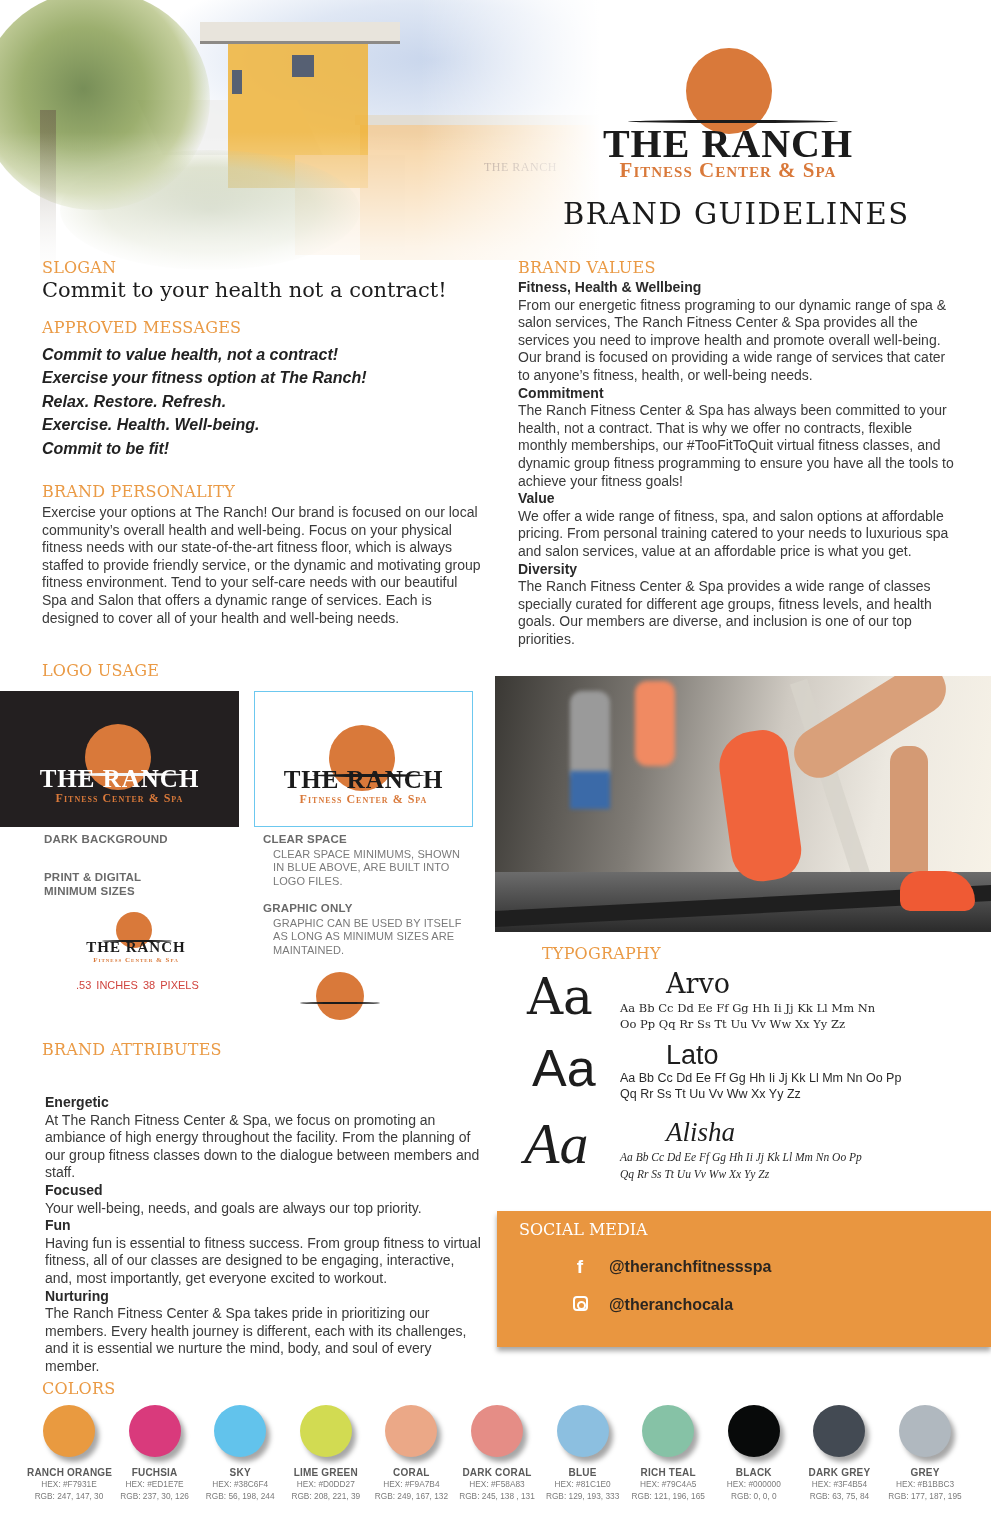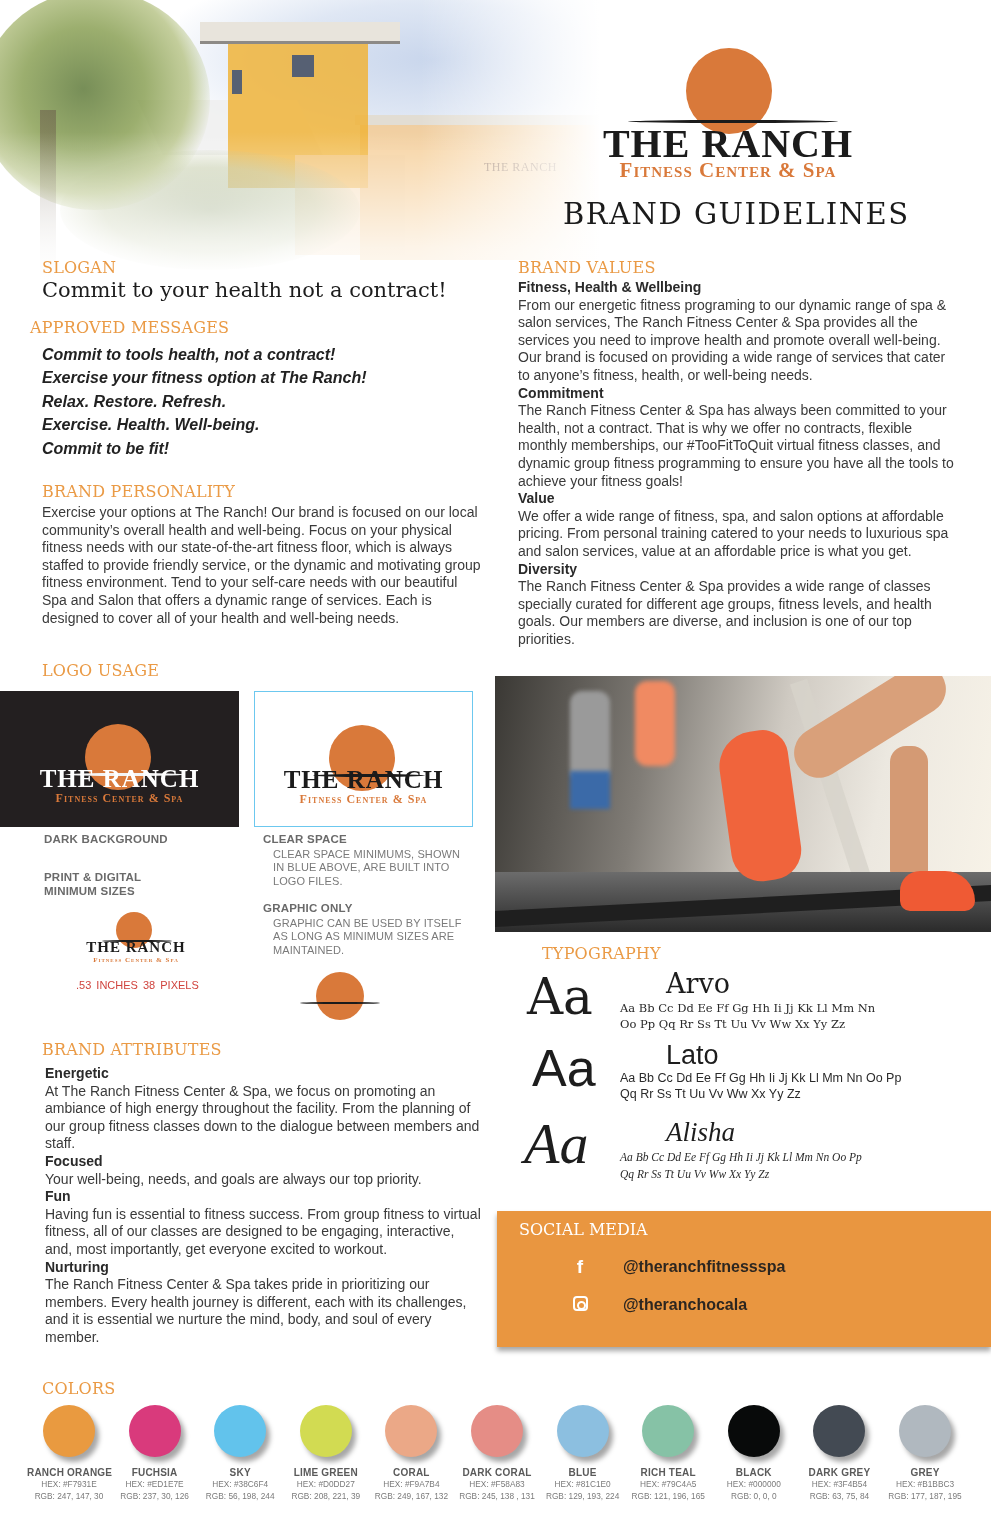--- a/index.html
+++ b/index.html
@@ -93,21 +93,21 @@
   .photo .rail { position: absolute; left: 330px; top: 0; width: 18px; height: 230px; background: #d7d3cb; transform: rotate(-18deg); opacity: .8; }
   .typo-big { position: absolute; color: #1d1d1d; }
   .typo-name { position: absolute; color: #1d1d1d; margin-left: 46px; }
   .typo-sample { position: absolute; color: #2a2a2a; font-size: 12.5px; line-height: 16.3px; white-space: nowrap; }
 
   
   .social { position: absolute; left: 497px; top: 1211px; width: 494px; height: 136px; background: #e99640; box-shadow: 0 4px 5px rgba(0,0,0,.35); }
   .social .title { position: absolute; left: 22px; top: 9px; font-family: "DejaVu Serif", serif; font-size: 16px; color: #fff; }
   .social .row { position: absolute; left: 72px; display: flex; align-items: center; }
   .social .ico { width: 22px; color: #fff; font-weight: bold; font-size: 19px; text-align: center; }
-  .social .handle { margin-left: 32px; font-size: 16px; font-weight: bold; color: #2c2620; }
+  .social .handle { margin-left: 18px; font-size: 16px; font-weight: bold; color: #2c2620; }
   .ig { display: inline-block; width: 15px; height: 15px; border: 2.5px solid #fff; border-radius: 4px; position: relative; }
   .ig::after { content: ""; position: absolute; left: 2.5px; top: 2.5px; width: 5px; height: 5px; border: 2px solid #fff; border-radius: 50%; }
 
   
   .swatches { position: absolute; left: 28px; top: 1405px; width: 960px; height: 120px; }
   .swatch { position: absolute; top: 0; width: 84px; text-align: center; }
   .swatch .dot { width: 52px; height: 52px; border-radius: 50%; margin: 0 auto; box-shadow: 4px 5px 5px rgba(0,0,0,.35); }
   .swatch .nm { margin-top: 10px; font-size: 10px; font-weight: bold; color: #5a5a5a; white-space: nowrap; letter-spacing: .2px; }
   .swatch .hx, .swatch .rg { font-size: 8.3px; color: #7a7a7a; white-space: nowrap; line-height: 12px; }
 </style>
@@ -135,23 +135,23 @@
   <div class="sun"></div>
   <div class="ridge"></div>
   <div class="name">THE RANCH</div>
   <div class="sub">Fitness Center &amp; Spa</div>
 </div>
 <div class="page-title">BRAND GUIDELINES</div>
 
 <div class="h" style="left:42px;top:258px;">SLOGAN</div>
 <div class="slogan">Commit to your health not a contract!</div>
 
-<div class="h" style="left:30px;top:318px;">APPROVED MESSAGES</div>
+<div class="h" style="left:42px;top:318px;">APPROVED MESSAGES</div>
 <div class="messages">
-  <div>Commit to tools health, not a contract!</div>
+  <div>Commit to value health, not a contract!</div>
   <div>Exercise your fitness option at The Ranch!</div>
   <div>Relax. Restore. Refresh.</div>
   <div>Exercise. Health. Well-being.</div>
   <div>Commit to be fit!</div>
 </div>
 
 <div class="h" style="left:42px;top:482px;">BRAND PERSONALITY</div>
 <div class="body-text" style="left:42px;top:504px;width:440px;">Exercise your options at The Ranch! Our brand is focused on our local community’s overall health and well-being. Focus on your physical fitness needs with our state-of-the-art fitness floor, which is always staffed to provide friendly service, or the dynamic and motivating group fitness environment. Tend to your self-care needs with our beautiful Spa and Salon that offers a dynamic range of services. Each is designed to cover all of your health and well-being needs.</div>
 
 <div class="h" style="left:42px;top:661px;">LOGO USAGE</div>
@@ -188,21 +188,21 @@
 <div class="cap-desc" style="left:273px;top:848px;width:190px;">CLEAR SPACE MINIMUMS, SHOWN IN BLUE ABOVE, ARE BUILT INTO LOGO FILES.</div>
 <div class="cap" style="left:263px;top:901px;">GRAPHIC ONLY</div>
 <div class="cap-desc" style="left:273px;top:917px;width:190px;">GRAPHIC CAN BE USED BY ITSELF AS LONG AS MINIMUM SIZES ARE MAINTAINED.</div>
 
 <div class="graphic-only">
   <div class="sun"></div>
   <div class="ridge"></div>
 </div>
 
 <div class="h" style="left:42px;top:1040px;">BRAND ATTRIBUTES</div>
-<div class="body-text" style="left:45px;top:1065px;width:440px;">
+<div class="body-text" style="left:45px;top:1094px;width:440px;">
   <div><b>Energetic</b></div>
   <div>At The Ranch Fitness Center &amp; Spa, we focus on promoting an ambiance of high energy throughout the facility. From the planning of our group fitness classes down to the dialogue between members and staff.</div>
   <div><b>Focused</b></div>
   <div>Your well-being, needs, and goals are always our top priority.</div>
   <div><b>Fun</b></div>
   <div>Having fun is essential to fitness success. From group fitness to virtual fitness, all of our classes are designed to be engaging, interactive, and, most importantly, get everyone excited to workout.</div>
   <div><b>Nurturing</b></div>
   <div>The Ranch Fitness Center &amp; Spa takes pride in prioritizing our members. Every health journey is different, each with its challenges, and it is essential we nurture the mind, body, and soul of every member.</div>
 </div>
 
@@ -295,21 +295,21 @@
     <div class="swatch" style="left: 427px;">
       <div class="dot" style="background: rgb(229, 141, 134);"></div>
       <div class="nm">DARK CORAL</div>
       <div class="hx">HEX: #F58A83</div>
       <div class="rg">RGB: 245, 138 , 131</div>
     </div>
     <div class="swatch" style="left: 512.6px;">
       <div class="dot" style="background: rgb(140, 191, 224);"></div>
       <div class="nm">BLUE</div>
       <div class="hx">HEX: #81C1E0</div>
-      <div class="rg">RGB: 129, 193, 224</div>
+      <div class="rg">RGB: 129, 193, 333</div>
     </div>
     <div class="swatch" style="left: 598.2px;">
       <div class="dot" style="background: rgb(134, 194, 166);"></div>
       <div class="nm">RICH TEAL</div>
       <div class="hx">HEX: #79C4A5</div>
       <div class="rg">RGB: 121, 196, 165</div>
     </div>
     <div class="swatch" style="left: 683.8px;">
       <div class="dot" style="background: rgb(8, 10, 10);"></div>
       <div class="nm">BLACK</div>

